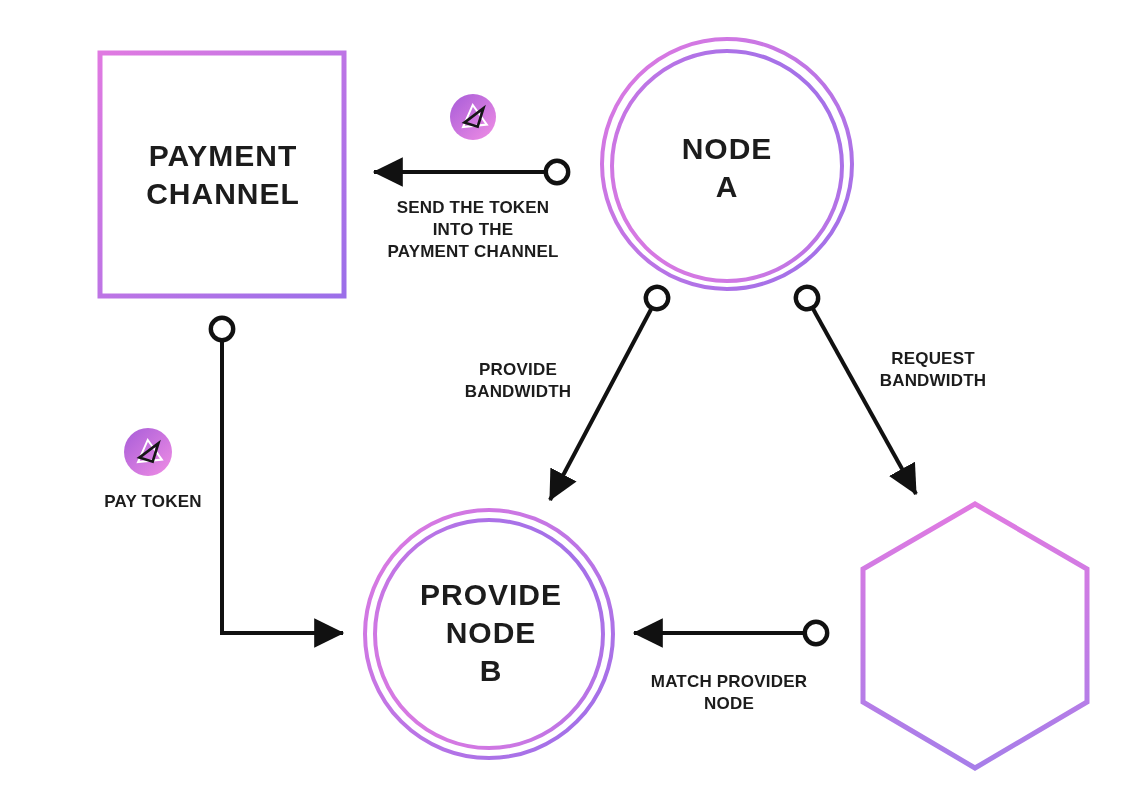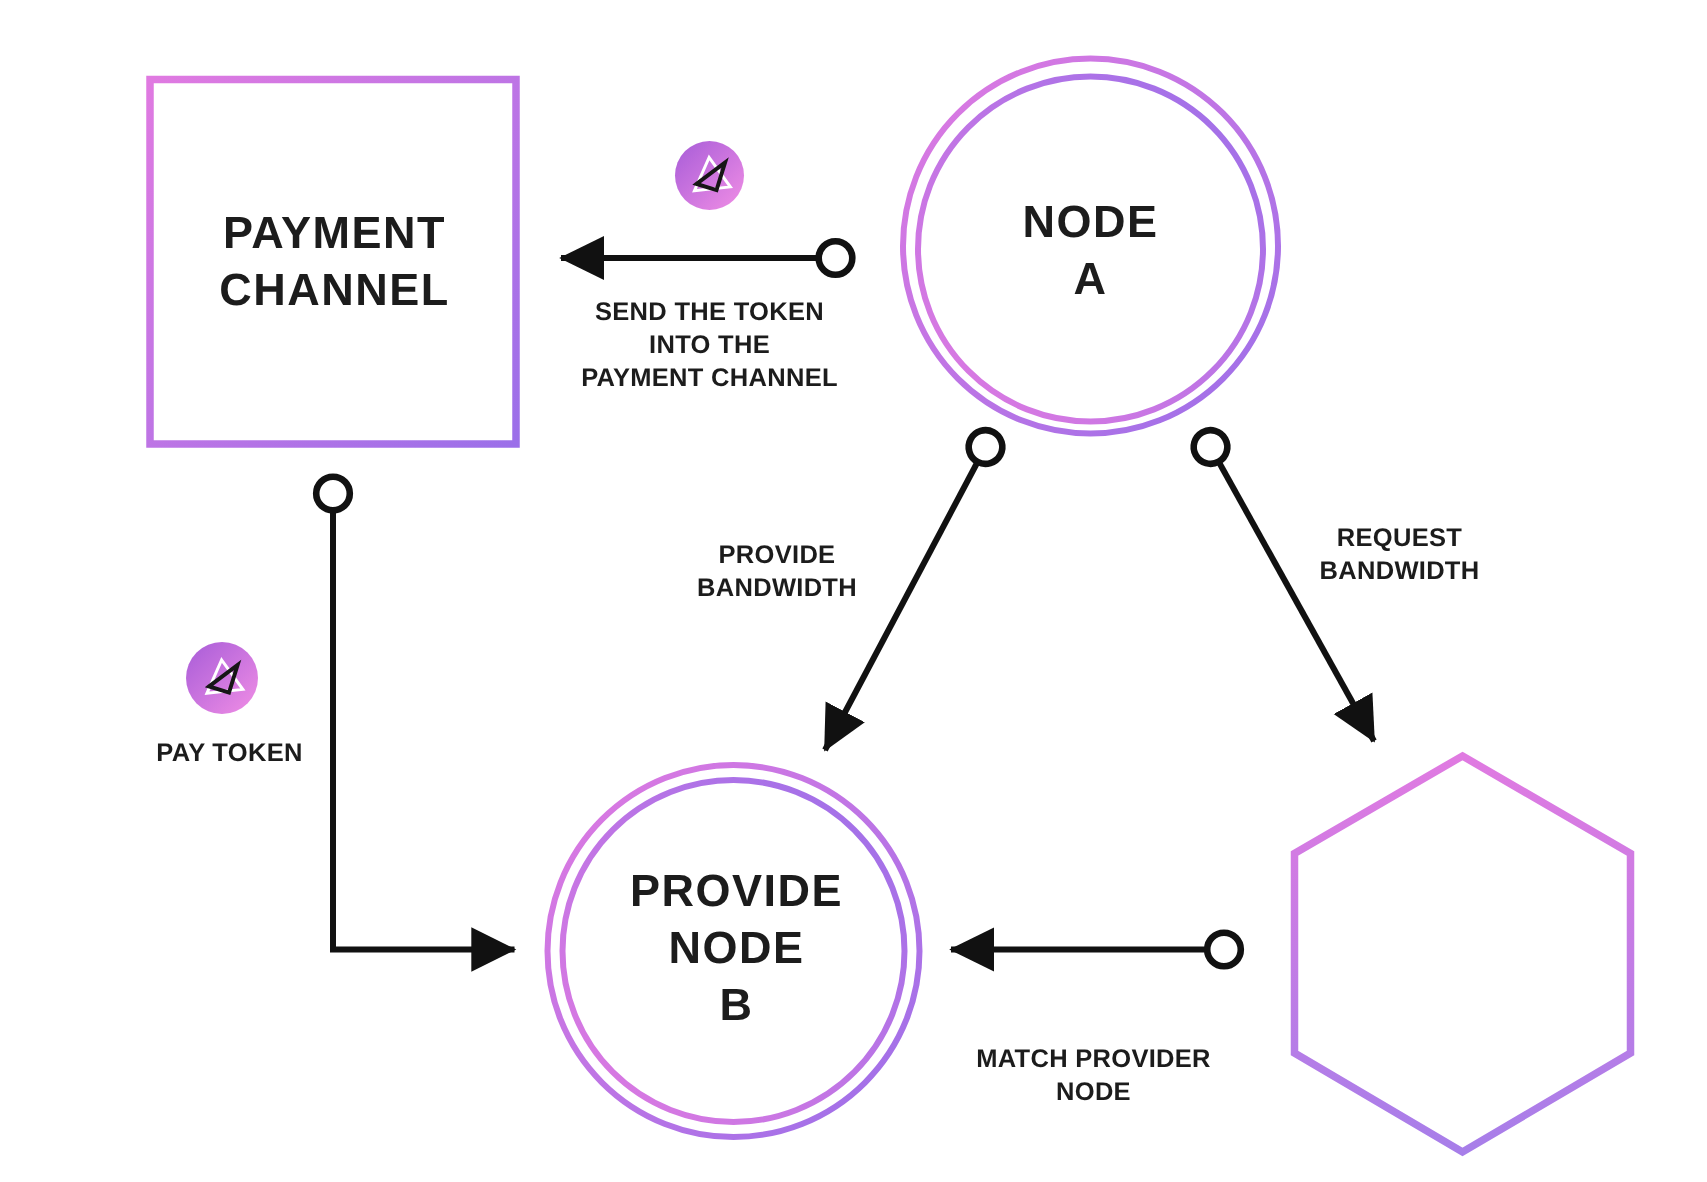--- a/index.html
+++ b/index.html
@@ -53,21 +53,21 @@
     letter-spacing: 0.2px;
   }
   #lbl-payment-channel { left: 223px; top: 175px; width: 240px; }
   #lbl-node-a          { left: 727px; top: 168px; }
   #lbl-provider-node-b { left: 491px; top: 633px; }
   #lbl-dht-routing     { left: 975px; top: 631px; }
   #lbl-send-token      { left: 473px; top: 230px; }
   #lbl-provide-bw      { left: 518px; top: 381px; }
   #lbl-request-bw      { left: 933px; top: 370px; }
   #lbl-pay-token       { left: 153px; top: 502px; }
-  #lbl-match-provider  { left: 729px; top: 693px; margin-top: 24px; }
+  #lbl-match-provider  { left: 729px; top: 693px; }
 </style>
 </head>
 <body>
 
 <div id="stage">
 
   <svg id="shapes" width="1138" height="788" viewBox="0 0 1138 788">
     <defs>
       <linearGradient id="gradDiag" x1="0" y1="0" x2="1" y2="1">
         <stop offset="0" stop-color="#e07ae1"></stop>

